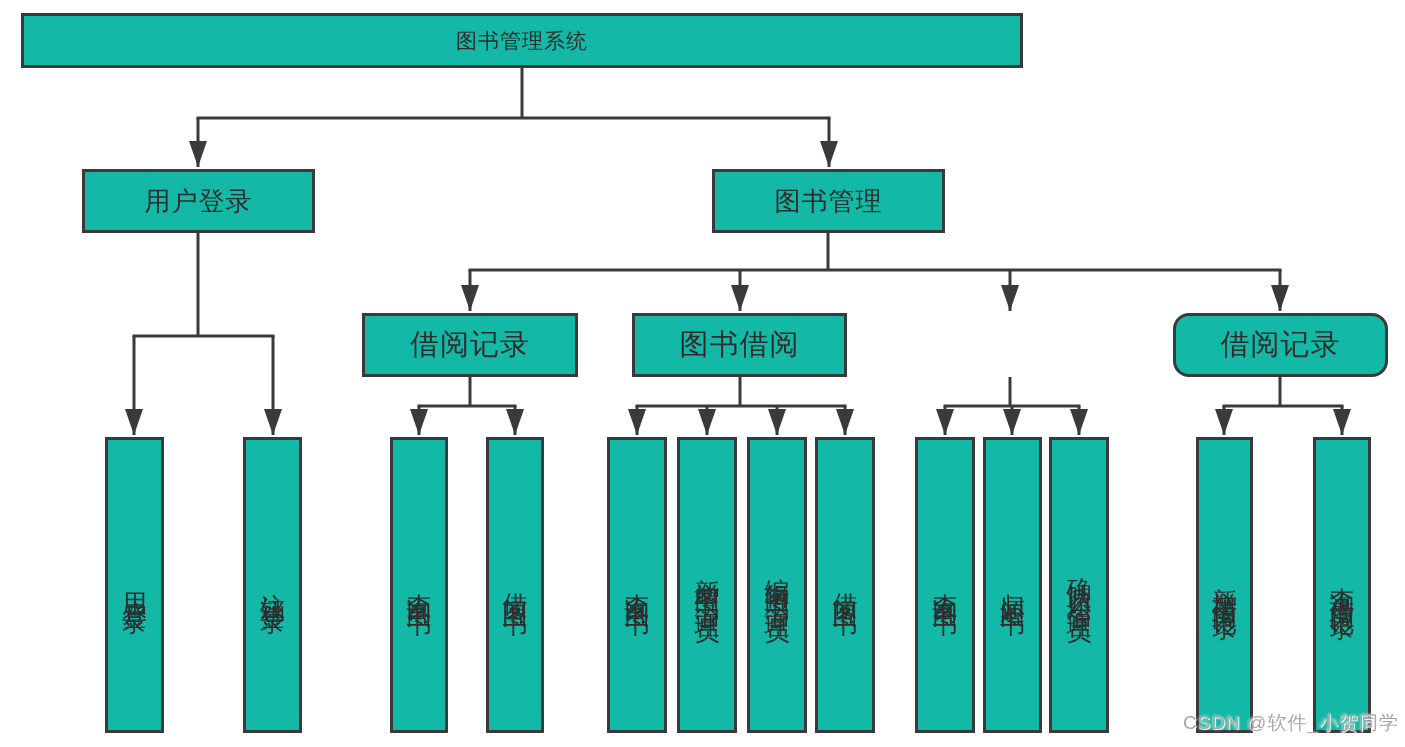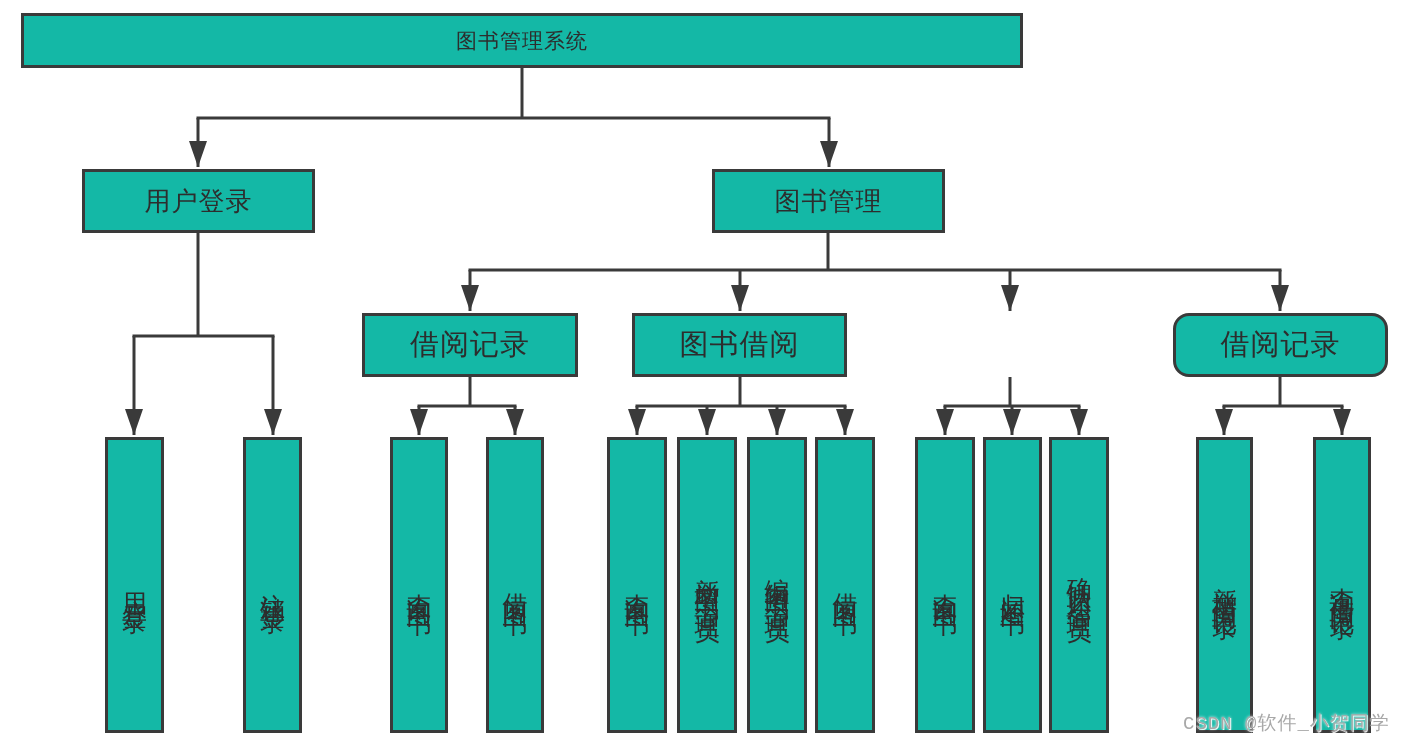--- a/index.html
+++ b/index.html
@@ -42,21 +42,20 @@
   }
   .watermark{
     position:absolute;
     left:1183px;top:710px;
     font-size:19px;
     color:var(--watermark);
     letter-spacing:1px;
     white-space:nowrap;
     text-shadow:0 0 3px rgba(255,255,255,.95),1px 1px 0 rgba(255,255,255,.85);
     z-index:5;
-    font-family:Liberation Mono, monospace;
   }
 </style>
 </head>
 <body>
 
 <div class="canvas">
 
   <svg class="connectors" width="1405" height="747" viewBox="0 0 1405 747">
     <defs>
       <marker id="arrowhead" markerUnits="userSpaceOnUse" markerWidth="26" markerHeight="18" refX="26" refY="9" orient="auto">

